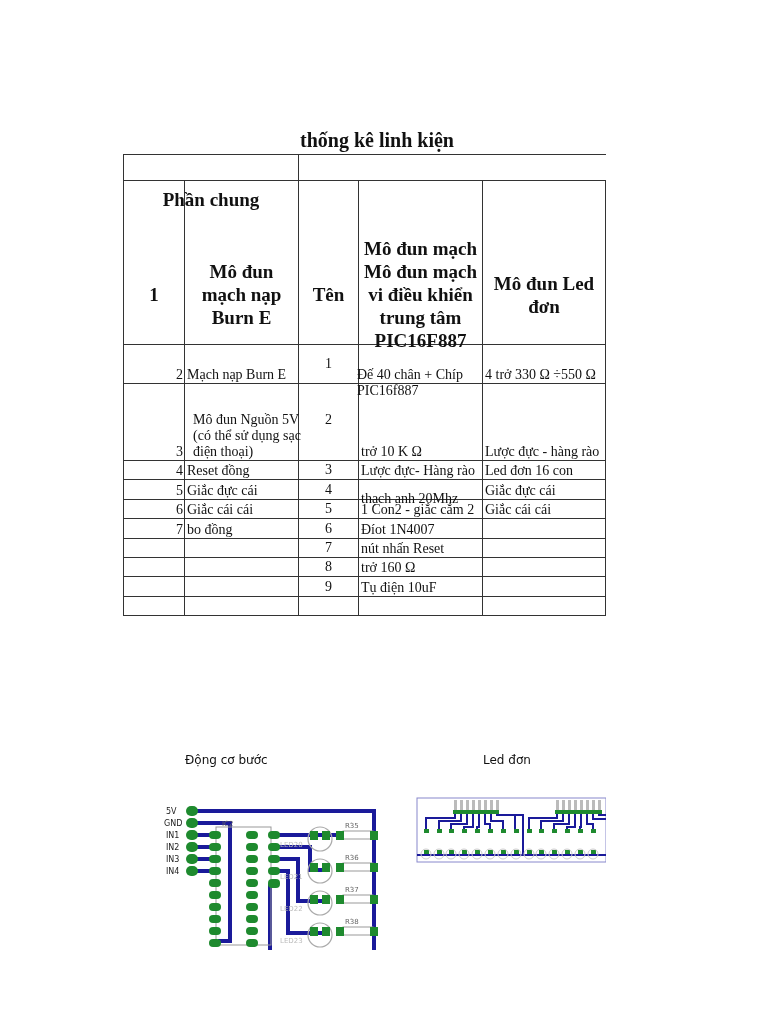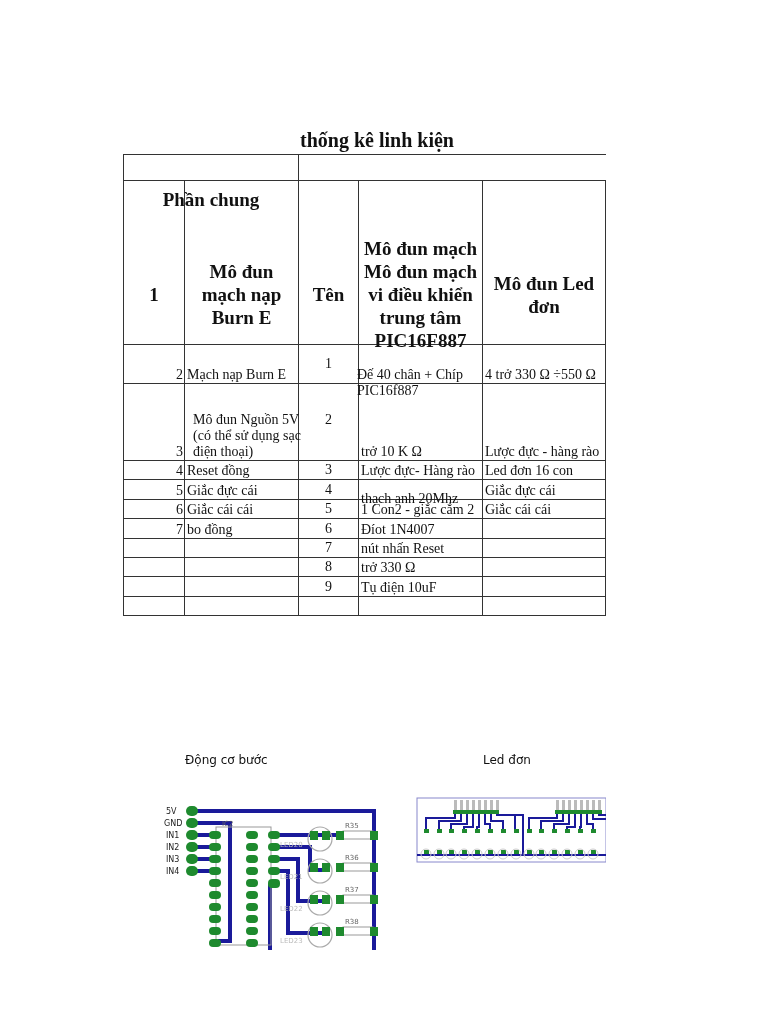--- a/index.html
+++ b/index.html
@@ -90,21 +90,21 @@
 
   <div class="cell num" style="left:124px;top:539px;width:60px;height:18px;"></div>
   <div class="cell txt" style="left:185px;top:539px;width:113px;height:18px;"></div>
   <div class="cell center" style="left:299px;top:539px;width:59px;height:18px;">7</div>
   <div class="cell txt" style="left:359px;top:539px;width:123px;height:18px;">nút nhấn Reset</div>
   <div class="cell txt" style="left:483px;top:539px;width:122px;height:18px;"></div>
 
   <div class="cell num" style="left:124px;top:558px;width:60px;height:18px;"></div>
   <div class="cell txt" style="left:185px;top:558px;width:113px;height:18px;"></div>
   <div class="cell center" style="left:299px;top:558px;width:59px;height:18px;">8</div>
-  <div class="cell txt" style="left:359px;top:558px;width:123px;height:18px;">trở 330 Ω</div>
+  <div class="cell txt" style="left:359px;top:558px;width:123px;height:18px;">trở 160 Ω</div>
   <div class="cell txt" style="left:483px;top:558px;width:122px;height:18px;"></div>
 
   <div class="cell num" style="left:124px;top:577px;width:60px;height:19px;"></div>
   <div class="cell txt" style="left:185px;top:577px;width:113px;height:19px;"></div>
   <div class="cell center" style="left:299px;top:577px;width:59px;height:19px;">9</div>
   <div class="cell txt" style="left:359px;top:577px;width:123px;height:19px;">Tụ điện 10uF</div>
   <div class="cell txt" style="left:483px;top:577px;width:122px;height:19px;"></div>
 
   <div class="cell num" style="left:124px;top:597px;width:60px;height:18px;"></div>
   <div class="cell txt" style="left:185px;top:597px;width:113px;height:18px;"></div>

